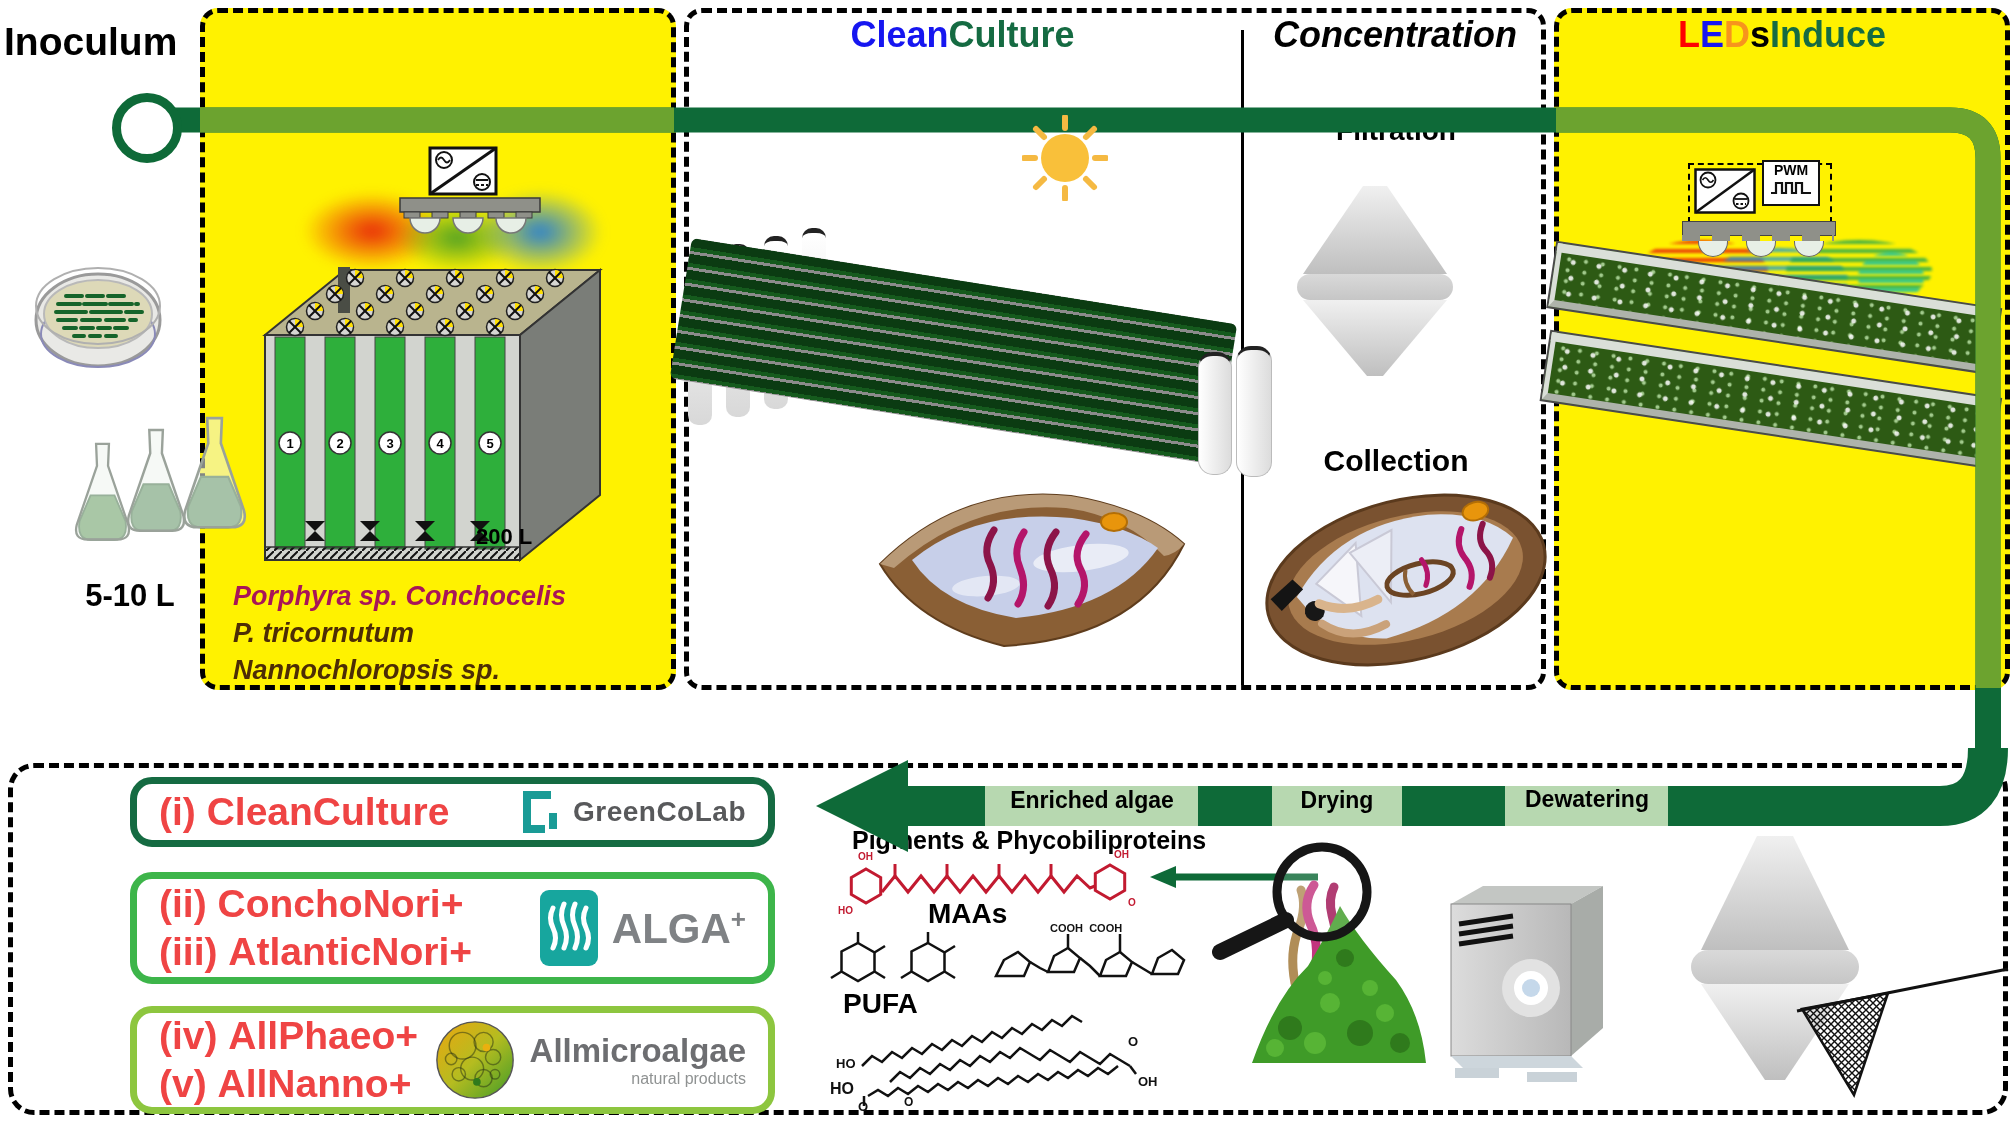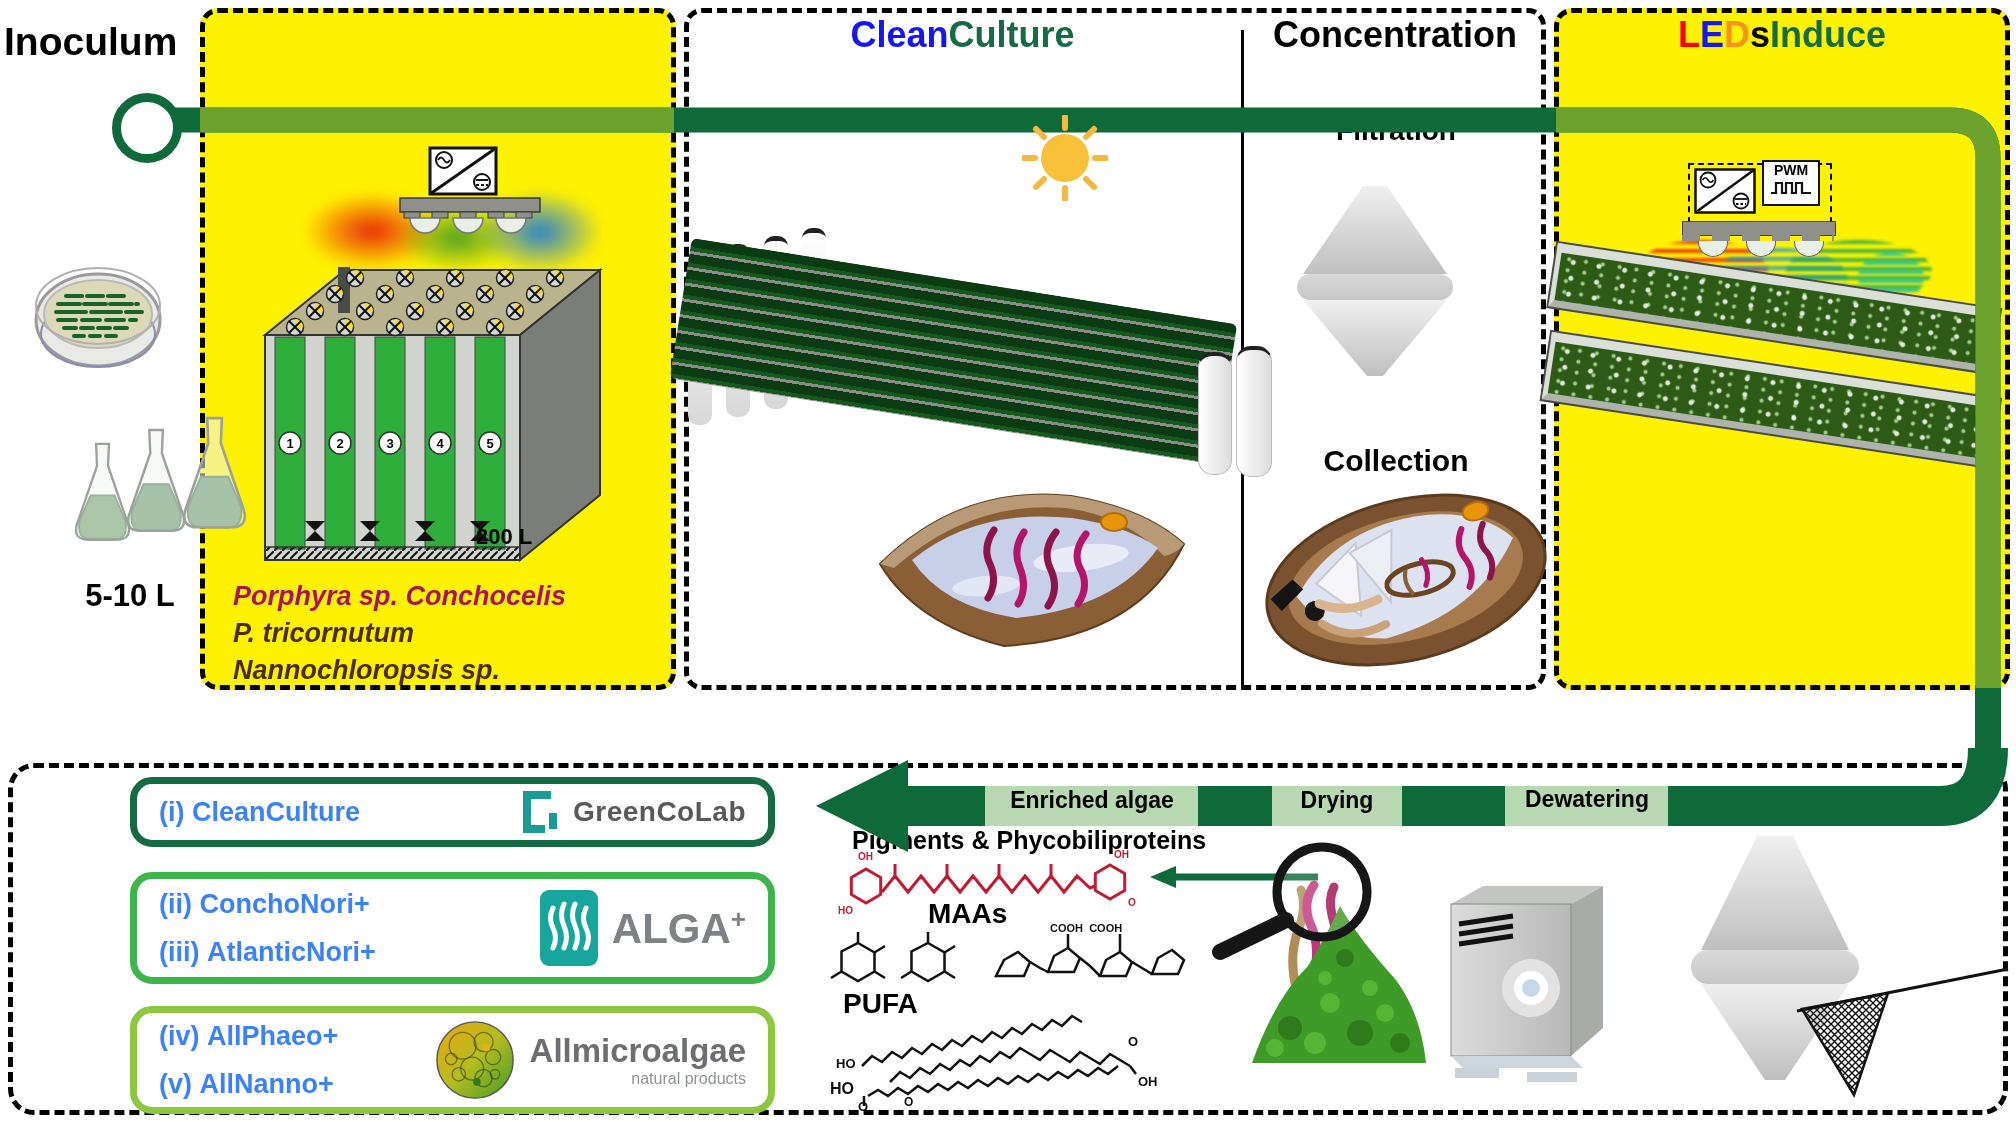--- a/index.html
+++ b/index.html
@@ -23,39 +23,39 @@
         border-left:5px solid #dadfd8;border-right:6px solid #c2c7bf;
         box-shadow:0 0 0 2px #4a4a4a;
         background-color:#2d5a14;
         background-image:
           radial-gradient(circle 3px, rgba(255,255,255,.85) 0 2px, transparent 3px),
           radial-gradient(circle 2px, rgba(190,230,170,.8) 0 1.5px, transparent 2.5px);
         background-size:26px 16px,17px 11px;}
   .bbox{position:absolute;background:#fff;border-radius:22px;box-sizing:border-box;
         display:flex;align-items:center;padding:0 22px;}
   .bbox .names{display:flex;flex-direction:column;justify-content:center;}
-  .bname{font-size:27px;font-weight:bold;color:#3b82f6;line-height:48px;white-space:nowrap;}
+  .bname{font-size:39px;font-weight:bold;color:#ef4444;line-height:48px;white-space:nowrap;}
   .logo{margin-left:auto;display:flex;align-items:center;gap:14px;}
   .flowlabel{position:absolute;font-size:23px;font-weight:bold;color:#000;text-align:center;z-index:8;}
 </style>
 </head>
 <body>
 
 <div id="canvas">
 
   <div class="panel" style="left:200px;top:8px;width:476px;height:682px;background:#FFF200;"></div>
   <div class="panel" style="left:684px;top:8px;width:862px;height:682px;background:#fff;"></div>
   <div class="abs" style="left:1241px;top:30px;width:3px;height:655px;background:#000;"></div>
   <div class="panel" style="left:1554px;top:8px;width:456px;height:682px;background:#FFF200;"></div>
   <div class="panel" style="left:8px;top:763px;width:2000px;height:352px;background:#fff;border-radius:26px;"></div>
 
   <div class="ptitle" style="left:684px;width:557px;top:14px;">
     <span style="color:#1616F0">Clean</span><span style="color:#156B42">Culture</span>
   </div>
-  <div class="ptitle" style="left:1244px;width:302px;top:14px;color:#000;">Concentration</div>
+  <div class="ptitle" style="left:1244px;width:302px;top:14px;color:#000;font-style:italic;">Concentration</div>
   <div class="ptitle" style="left:1554px;width:456px;top:14px;">
     <span style="color:#FF0000">L</span><span style="color:#1616F0">E</span><span style="color:#F7941D">D</span><span style="color:#000">s</span><span style="color:#156B42">Induce</span>
   </div>
 
   <svg class="abs" style="left:0;top:0;z-index:5;pointer-events:none;" width="2016" height="1122" viewBox="0 0 2016 1122">
     <path d="M130 120 H1950 Q1988 120 1988 158 V700" fill="none" stroke="#0E6A38" stroke-width="25"></path>
     <path d="M200 120 H674" fill="none" stroke="#6CA32F" stroke-width="25"></path>
     <path d="M1556 120 H1950 Q1988 120 1988 158 V688" fill="none" stroke="#6CA32F" stroke-width="25"></path>
     <path d="M1988 688 V752" fill="none" stroke="#0E6A38" stroke-width="26"></path>
     <path d="M1988 748 Q1988 806 1940 806 H905" fill="none" stroke="#0E6A38" stroke-width="40"></path>

